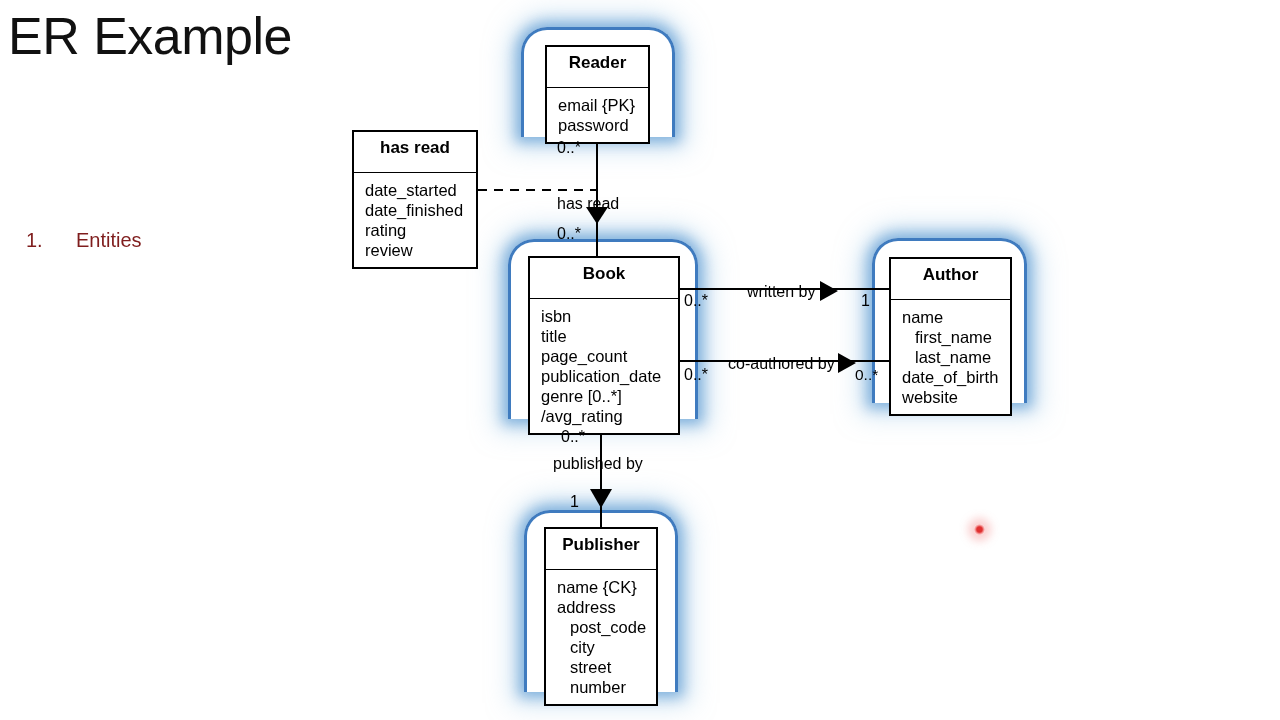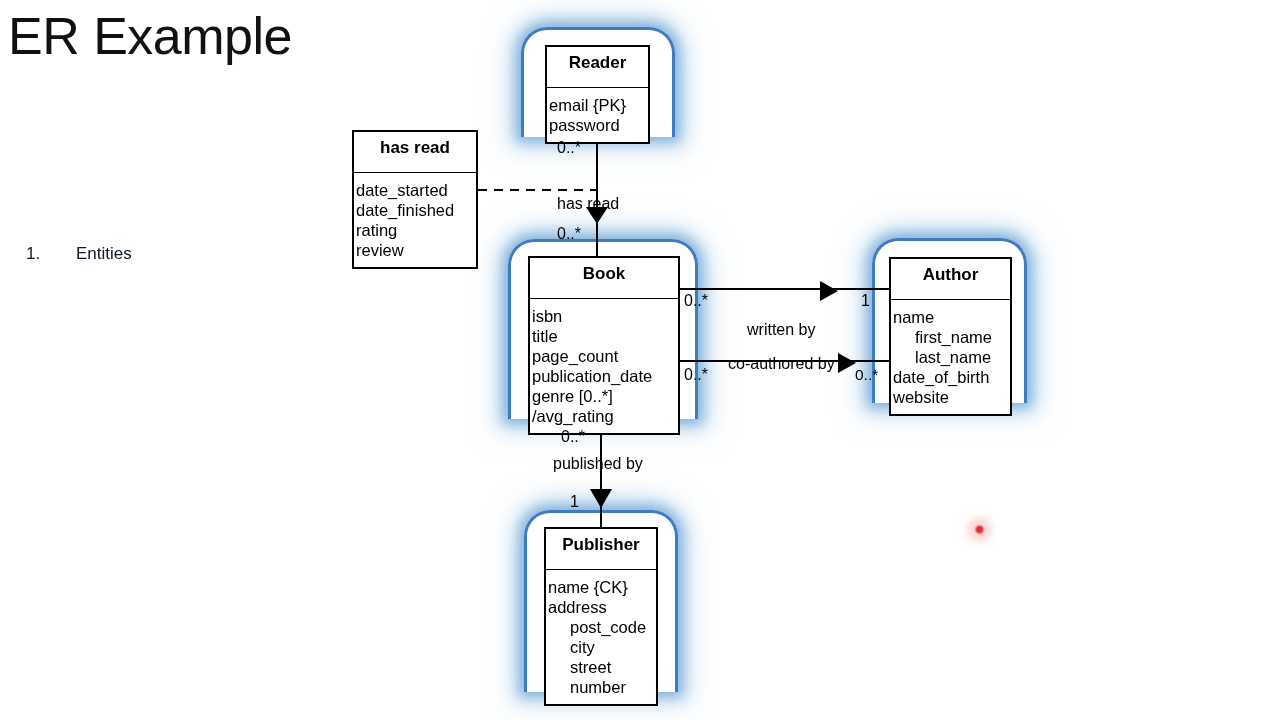--- a/index.html
+++ b/index.html
@@ -30,23 +30,23 @@
     top: 6px;
     font-size: 52px;
     font-weight: 400;
     letter-spacing: -0.5px;
     color: #111111;
     white-space: nowrap;
   }
   .bullet-row {
     position: absolute;
     left: 26px;
-    top: 244px;
-    font-size: 17px;
-    color: #0f172a;
+    top: 229px;
+    font-size: 20px;
+    color: #7f1d1d;
     white-space: nowrap;
   }
   .bullet-num {
     display: inline-block;
     width: 50px;
   }
 
   
   #wires {
     position: absolute;
@@ -85,21 +85,21 @@
     padding: 7px 4px 16px 4px;
     border-bottom: 1.5px solid #000000;
     white-space: nowrap;
   }
   .uml-attrs {
     padding: 7px 0 7px 0;
   }
   .uml-attrs div {
     font-size: 16.5px;
     line-height: 20px;
-    padding-left: 2px;
+    padding-left: 11px;
     white-space: nowrap;
   }
   .uml-attrs div.ind {
     padding-left: 24px;
   }
 
   
   .lbl {
     position: absolute;
     font-size: 16px;
@@ -209,21 +209,21 @@
       <div class="ind">street</div>
       <div class="ind">number</div>
     </div>
   </div>
 
   <div class="lbl" style="left:557px; top:140px;">0..*</div>
   <div class="lbl" style="left:557px; top:196px;">has read</div>
   <div class="lbl" style="left:557px; top:226px;">0..*</div>
 
   <div class="lbl" style="left:684px; top:293px;">0..*</div>
-  <div class="lbl" style="left:747px; top:284px;margin-top:38px;">written by</div>
+  <div class="lbl" style="left:747px; top:284px;">written by</div>
   <div class="lbl" style="left:861px; top:293px;">1</div>
 
   <div class="lbl" style="left:684px; top:367px;">0..*</div>
   <div class="lbl" style="left:728px; top:356px;">co-authored by</div>
   <div class="lbl small" style="left:855px; top:367px;">0..*</div>
 
   <div class="lbl" style="left:561px; top:429px;">0..*</div>
   <div class="lbl" style="left:553px; top:456px;">published by</div>
   <div class="lbl" style="left:570px; top:494px;">1</div>
 

